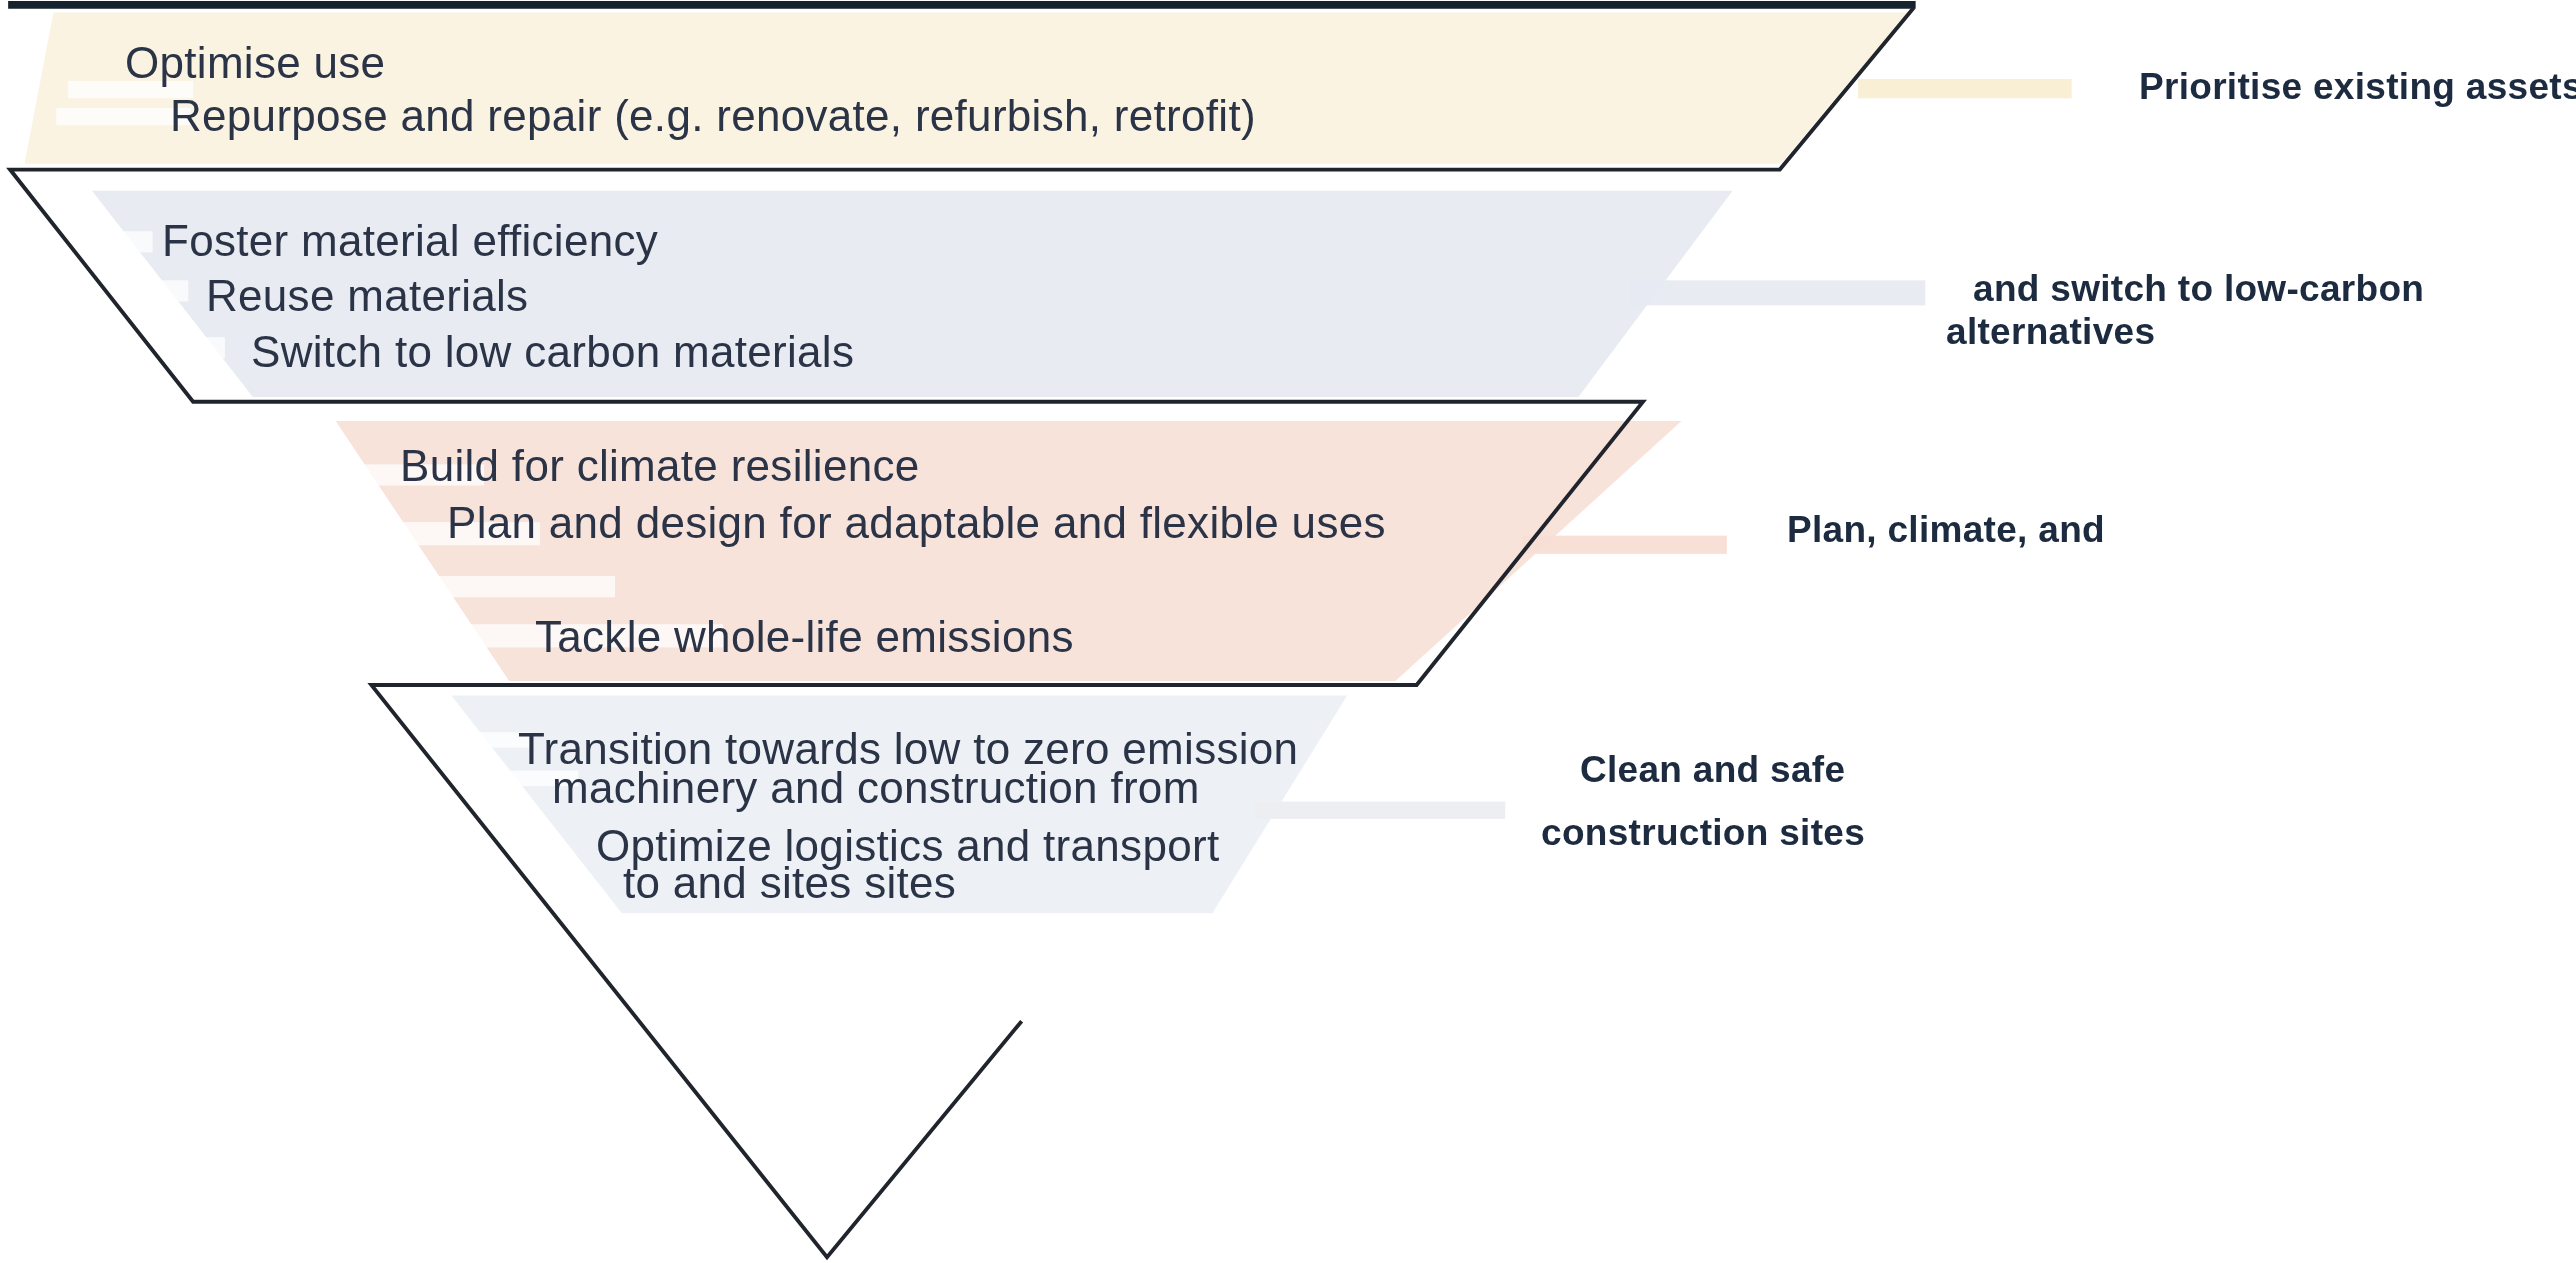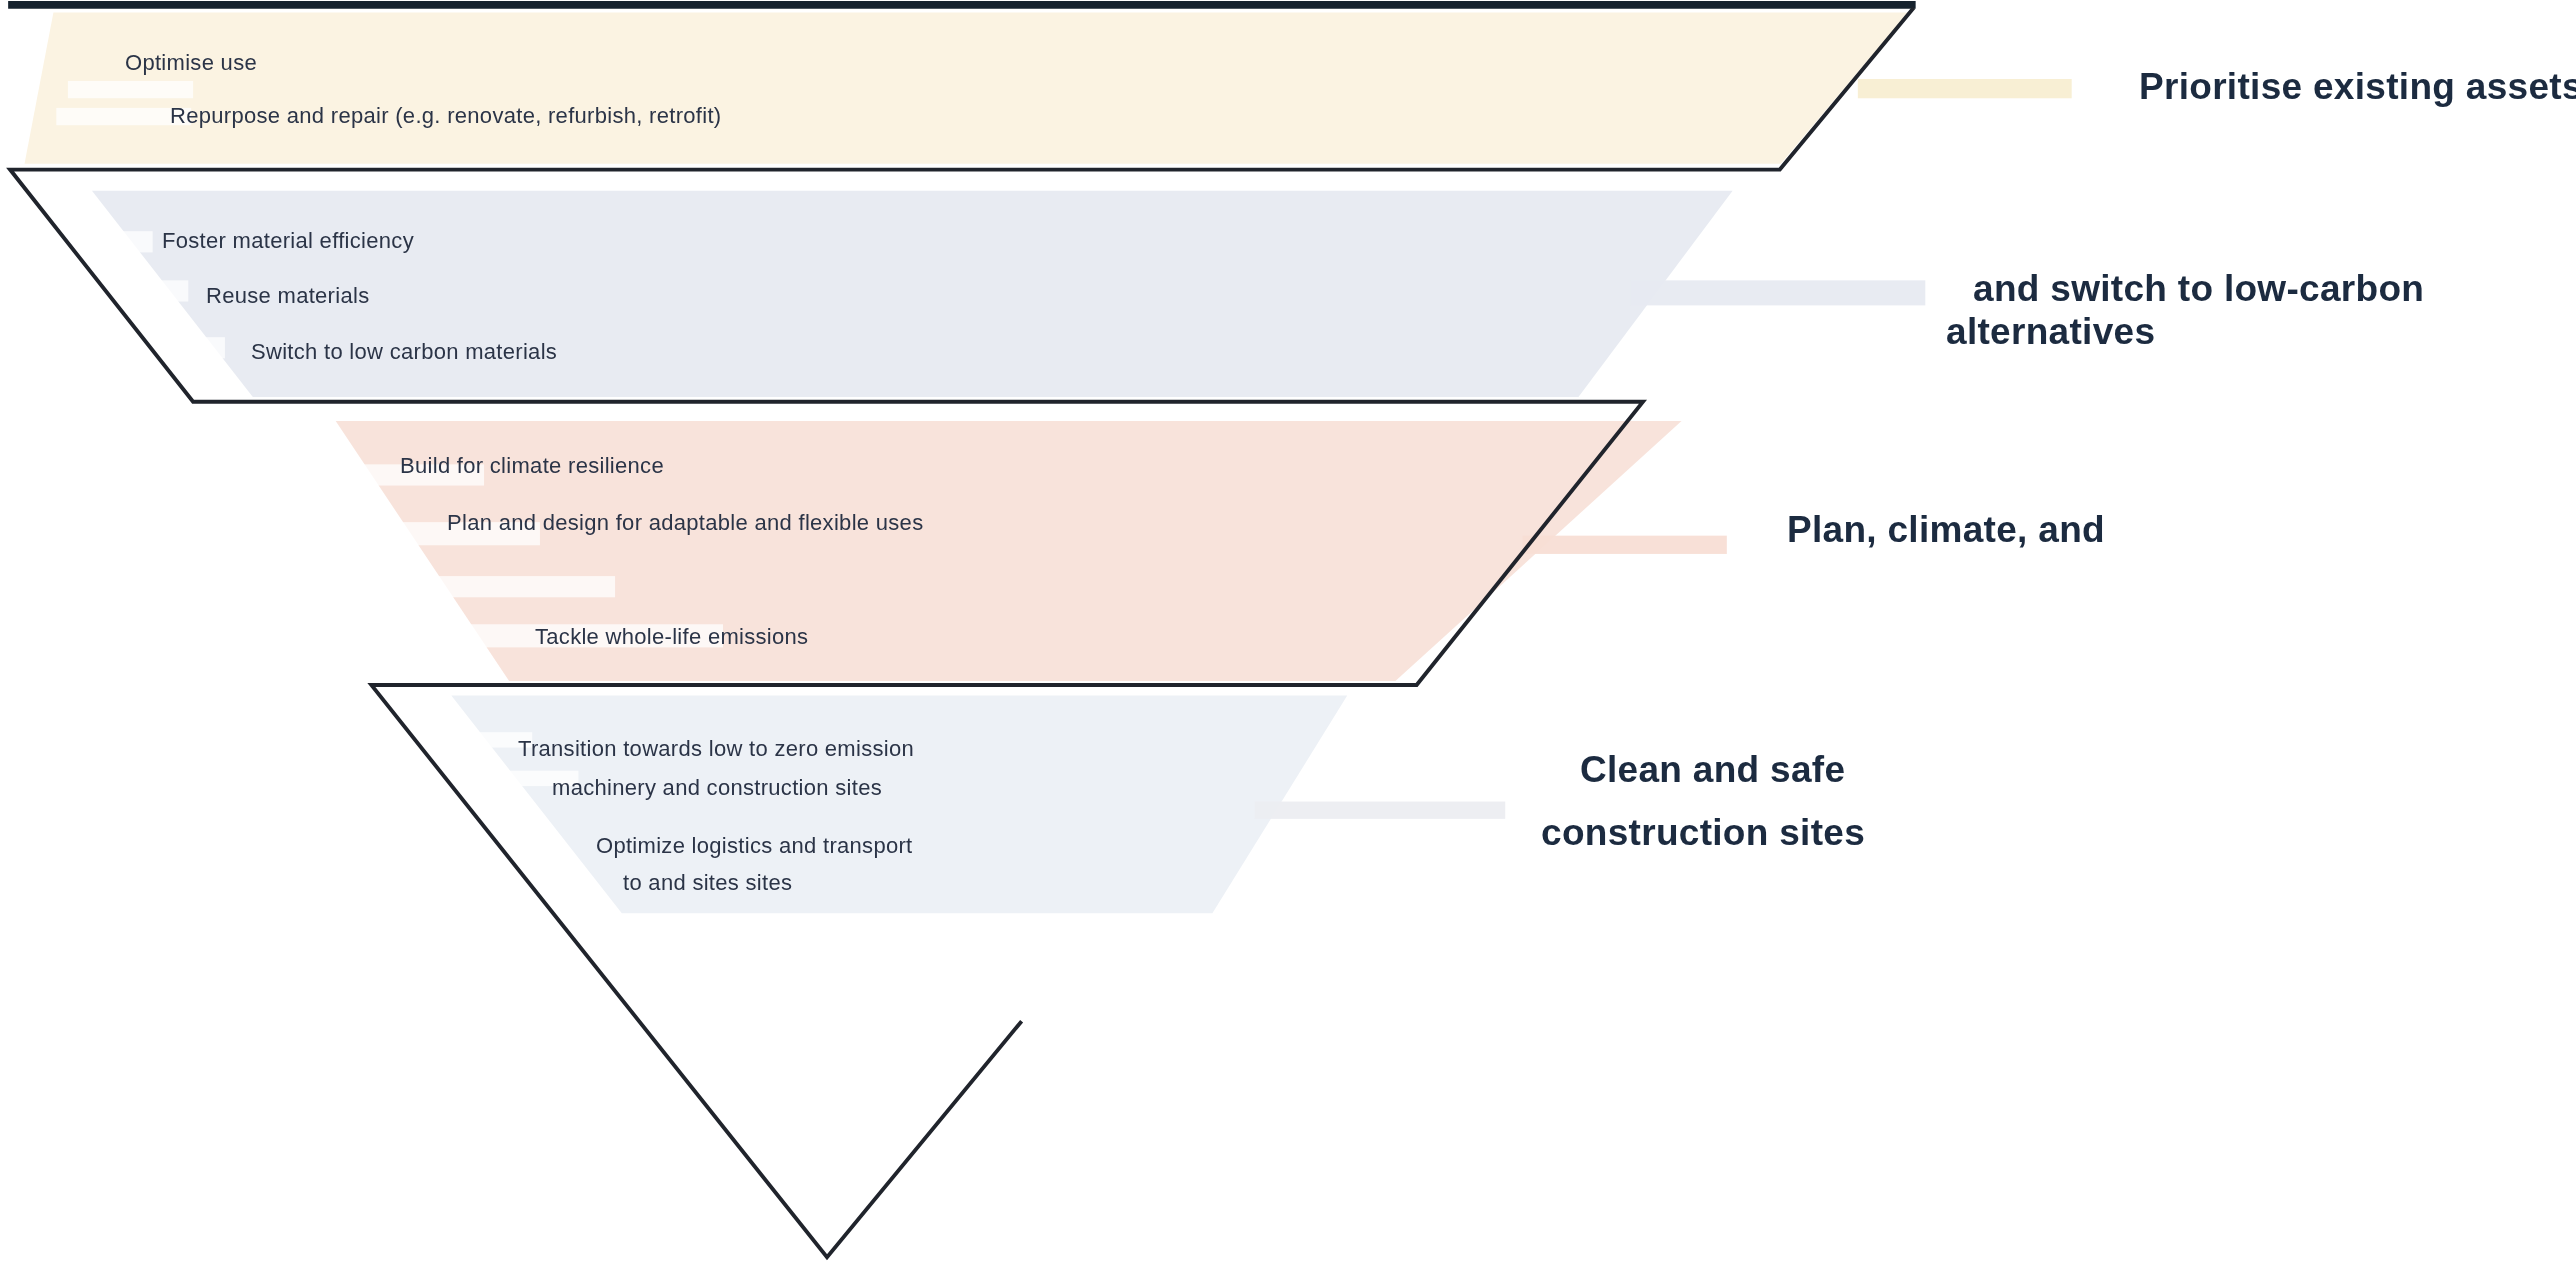--- a/index.html
+++ b/index.html
@@ -8,21 +8,21 @@
     width:2576px;height:1263px;
     overflow:hidden;
     background:#ffffff;
     font-family:"Liberation Sans", sans-serif;
   }
   .layer{position:absolute;left:0;top:0;width:100%;height:100%;}
   svg{display:block;}
   .tier-line{
     position:absolute;
     white-space:nowrap;
-    font-size:22px;
+    font-size:44px;
     line-height:40px;
     letter-spacing:0.3px;
     color:#2b3447;
   }
   .label-line{
     position:absolute;
     white-space:nowrap;
     font-size:37px;
     line-height:42px;
     font-weight:700;
@@ -76,21 +76,21 @@
 
     <div class="tier-line" style="left:162px;top:221px">Foster material efficiency</div>
     <div class="tier-line" style="left:206px;top:276px">Reuse materials</div>
     <div class="tier-line" style="left:251px;top:332px">Switch to low carbon materials</div>
 
     <div class="tier-line" style="left:400px;top:446px">Build for climate resilience</div>
     <div class="tier-line" style="left:447px;top:503px">Plan and design for adaptable and flexible uses</div>
     <div class="tier-line" style="left:535px;top:617px">Tackle whole-life emissions</div>
 
     <div class="tier-line" style="left:518px;top:729px">Transition towards low to zero emission</div>
-    <div class="tier-line" style="left:552px;top:768px">machinery and construction sites</div>
+    <div class="tier-line" style="left:552px;top:768px">machinery and construction from</div>
     <div class="tier-line" style="left:596px;top:826px">Optimize logistics and transport</div>
     <div class="tier-line" style="left:623px;top:863px">to and sites sites</div>
   </div>
 
   <div class="layer">
     <div class="label-line" style="left:2139px;top:66px">Prioritise existing assets</div>
 
     <div class="label-line" style="left:1973px;top:268px">and switch to low-carbon</div>
     <div class="label-line" style="left:1946px;top:311px">alternatives</div>
 

